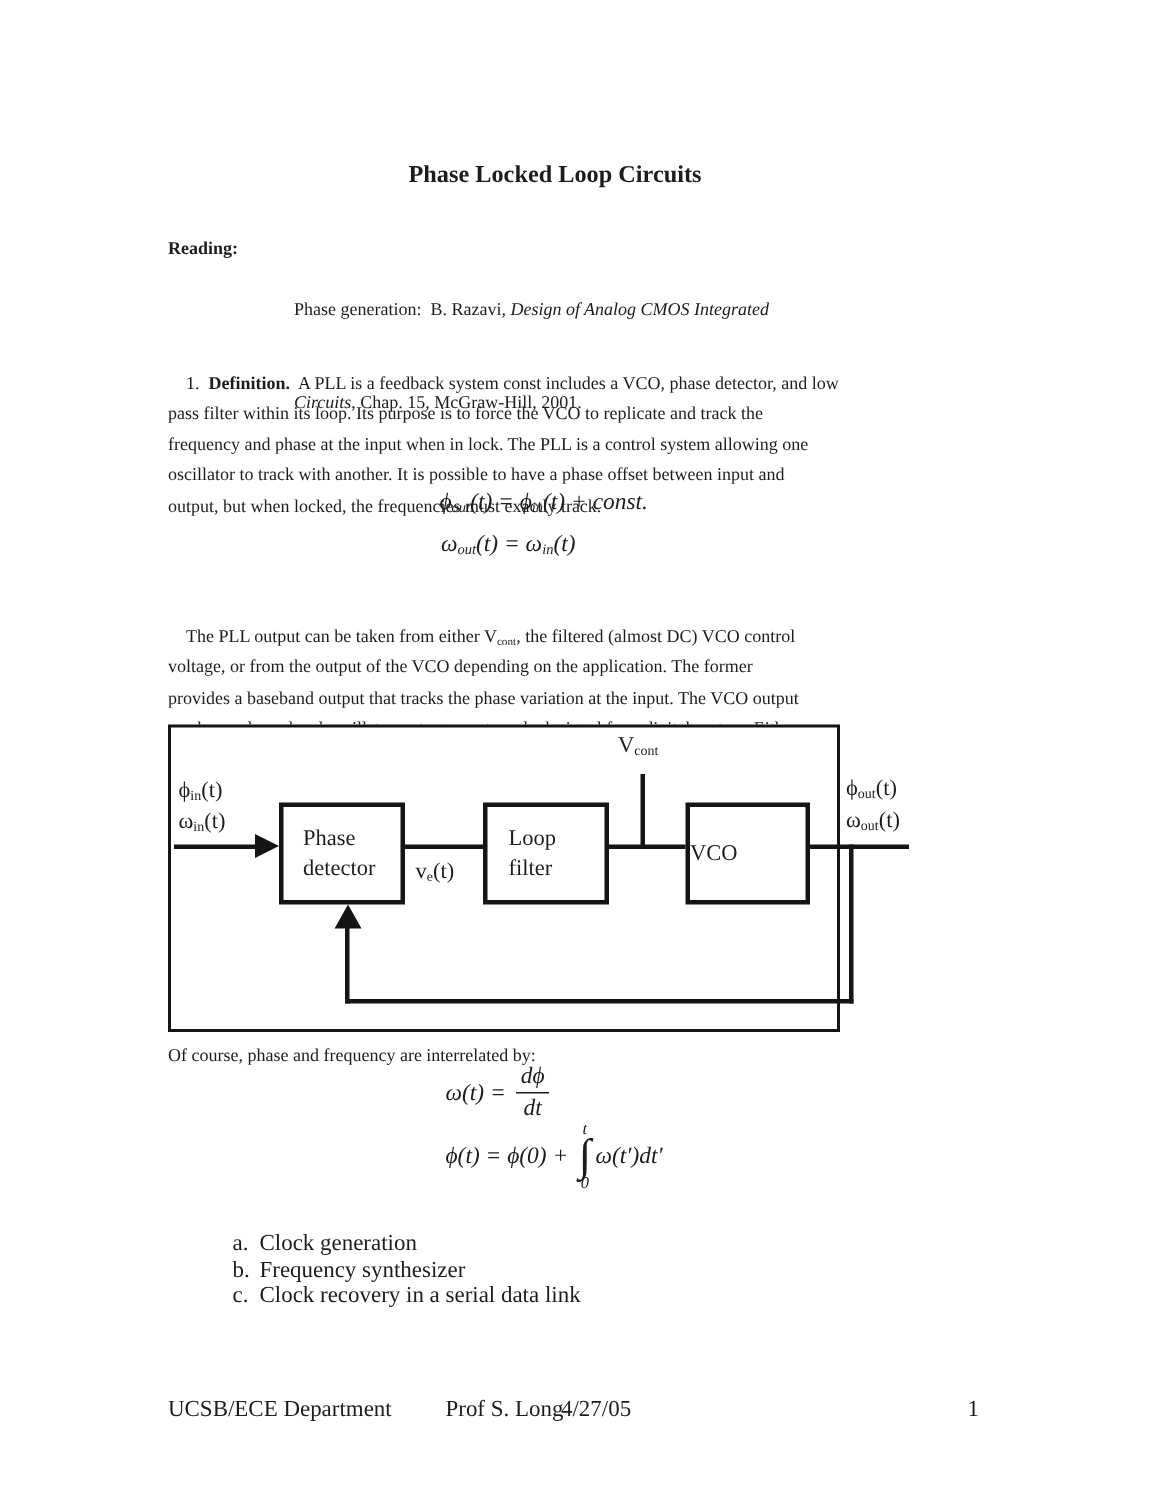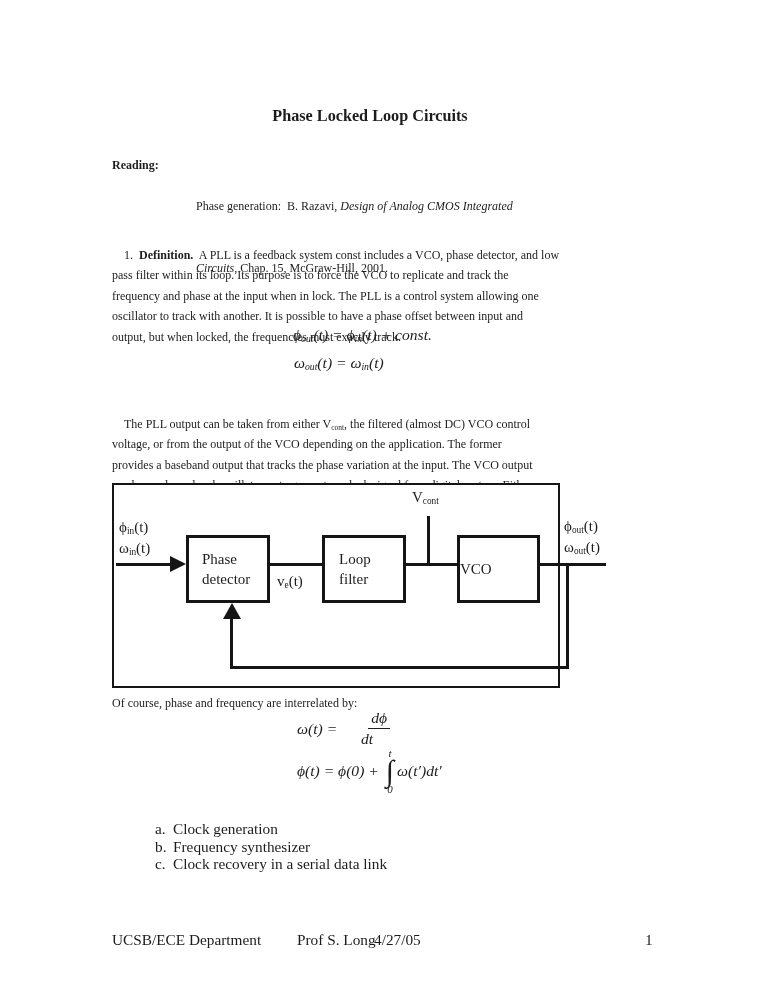--- a/index.html
+++ b/index.html
@@ -16,21 +16,21 @@
   .body-text { font-size: 12px; line-height: 20.5px; white-space: pre-wrap; }
   .lines { display: block; white-space: pre-line; }
   b { font-weight: bold; }
   i { font-style: italic; }
   sub { font-size: 0.62em; line-height: 0; vertical-align: -0.25em; }
   .title { font-size: 16.2px; font-weight: bold; text-align: center; }
   .eq { font-size: 15.6px; font-style: italic; }
   .eq sub { font-style: italic; }
   
   .frac { display: inline-flex; flex-direction: column; align-items: center; vertical-align: middle; margin-left: 7px; }
-  .frac .num { border-bottom: 1.6px solid #1c1c1c; padding: 0 3px 1px 3px; margin-left: 24px; }
+  .frac .num { border-bottom: 1.6px solid #1c1c1c; padding: 0 3px 1px 3px; }
   .frac .den { padding-top: 1px; }
   .eqrow { display: flex; align-items: center; }
   
   .int { display: inline-flex; flex-direction: column; align-items: center; line-height: 1; margin: 0 3px 0 7px; }
   .int .lim { font-size: 11px; font-style: italic; line-height: 1; }
   .int .sign { font-size: 30px; line-height: 0.82; font-style: normal; }
   
   .diagram {
     position: absolute; left: 112px; top: 483px;
     width: 448px; height: 205px;

